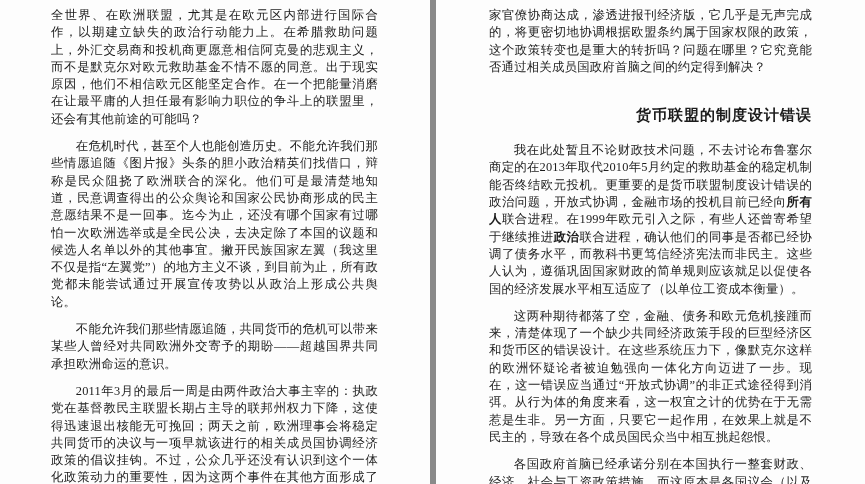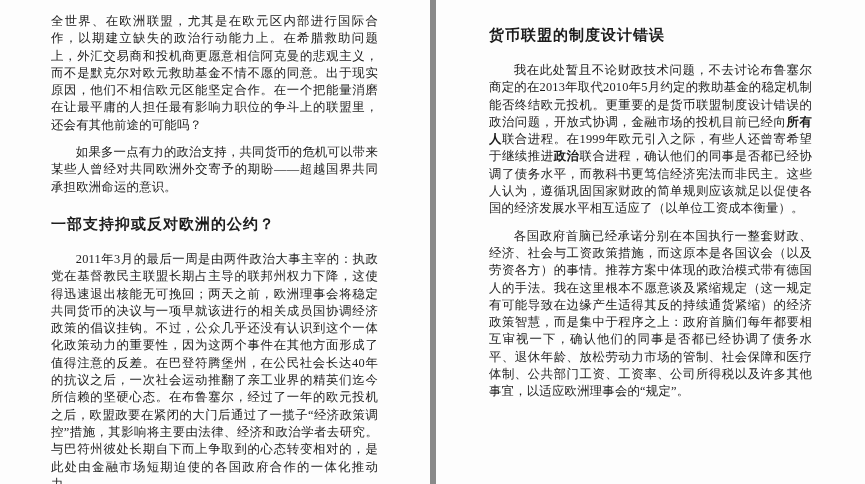--- a/index.html
+++ b/index.html
@@ -34,55 +34,57 @@
     left: 51px;
     width: 327px;
     padding-top: 7px;
   }
   .page.right {
     left: 489px;
     width: 323px;
     padding-top: 7px;
   }
   .para {
-    margin: 6px 0 10px 0;
+    margin: 0 0 10px 0;
     font-size: 12.4px;
     line-height: 17.3px;
     text-align: justify;
     letter-spacing: 0.2px;
   }
   .para.indent {
     text-indent: 2em;
   }
   .para b {
     font-weight: bold;
   }
   .section-heading {
     font-size: 15px;
     font-weight: bold;
-    text-align: left;
-    margin: 19px 0 17px 0;
+    text-align: right;
+    margin: 30px 0 17px 0;
     letter-spacing: 1px;
   }
 </style>
 </head>
 <body>
 
 <div class="spread">
 
   <div class="page left">
     <p class="para">全世界、在欧洲联盟，尤其是在欧元区内部进行国际合作，以期建立缺失的政治行动能力上。在希腊救助问题上，外汇交易商和投机商更愿意相信阿克曼的悲观主义，而不是默克尔对欧元救助基金不情不愿的同意。出于现实原因，他们不相信欧元区能坚定合作。在一个把能量消磨在让最平庸的人担任最有影响力职位的争斗上的联盟里，还会有其他前途的可能吗？</p>
-    <p class="para indent">如果多一点有力的政治支持，共同货币的危机可以带来某些人曾经对共同欧洲外交寄予的期盼——超越国界共同承担欧洲命运的意识。</p>
-    <h2 class="section-heading">一部支持抑或反对欧洲的公约？</h2>
+    <p class="para indent">在危机时代，甚至个人也能创造历史。不能允许我们那些情愿追随《图片报》头条的胆小政治精英们找借口，辩称是民众阻挠了欧洲联合的深化。他们可是最清楚地知道，民意调查得出的公众舆论和国家公民协商形成的民主意愿结果不是一回事。迄今为止，还没有哪个国家有过哪怕一次欧洲选举或是全民公决，去决定除了本国的议题和候选人名单以外的其他事宜。撇开民族国家左翼（我这里不仅是指“左翼党”）的地方主义不谈，到目前为止，所有政党都未能尝试通过开展宣传攻势以从政治上形成公共舆论。</p>
+    <p class="para indent">不能允许我们那些情愿追随，共同货币的危机可以带来某些人曾经对共同欧洲外交寄予的期盼——超越国界共同承担欧洲命运的意识。</p>
     <p class="para indent">2011年3月的最后一周是由两件政治大事主宰的：执政党在基督教民主联盟长期占主导的联邦州权力下降，这使得迅速退出核能无可挽回；两天之前，欧洲理事会将稳定共同货币的决议与一项早就该进行的相关成员国协调经济政策的倡议挂钩。不过，公众几乎还没有认识到这个一体化政策动力的重要性，因为这两个事件在其他方面形成了值得注意的反差。在巴登符腾堡州，在公民社会长达40年的抗议之后，一次社会运动推翻了亲工业界的精英们迄今所信赖的坚硬心态。在布鲁塞尔，经过了一年的欧元投机之后，欧盟政要在紧闭的大门后通过了一揽子“经济政策调控”措施，其影响将主要由法律、经济和政治学者去研究。与巴符州彼处长期自下而上争取到的心态转变相对的，是此处由金融市场短期迫使的各国政府合作的一体化推动力。</p>
 
   </div>
 
   <div class="gutter"></div>
 
   <div class="page right">
+    <p class="para">家官僚协商达成，渗透进报刊经济版，它几乎是无声完成的，将更密切地协调根据欧盟条约属于国家权限的政策，这个政策转变也是重大的转折吗？问题在哪里？它究竟能否通过相关成员国政府首脑之间的约定得到解决？</p>
     <h2 class="section-heading">货币联盟的制度设计错误</h2>
     <p class="para indent"><span>我在此处暂且不论财政技术问题，不去讨论布鲁塞尔商定的在2013年取代2010年5月约定的救助基金的稳定机制能否终结欧元投机。更重要的是货币联盟制度设计错误的政治问题，开放式协调，金融市场的投机目前已经向</span><b>所有人</b><span>联合进程。在1999年欧元引入之际，有些人还曾寄希望于继续推进</span><b>政治</b><span>联合进程，确认他们的同事是否都已经协调了债务水平，而教科书更笃信经济宪法而非民主。这些人认为，遵循巩固国家财政的简单规则应该就足以促使各国的经济发展水平相互适应了（以单位工资成本衡量）。</span></p>
+    <p class="para indent">这两种期待都落了空，金融、债务和欧元危机接踵而来，清楚体现了一个缺少共同经济政策手段的巨型经济区和货币区的错误设计。在这些系统压力下，像默克尔这样的欧洲怀疑论者被迫勉强向一体化方向迈进了一步。现在，这一错误应当通过“开放式协调”的非正式途径得到消弭。从行为体的角度来看，这一权宜之计的优势在于无需惹是生非。另一方面，只要它一起作用，在效果上就是不民主的，导致在各个成员国民众当中相互挑起怨恨。</p>
     <p class="para indent">各国政府首脑已经承诺分别在本国执行一整套财政、经济、社会与工资政策措施，而这原本是各国议会（以及劳资各方）的事情。推荐方案中体现的政治模式带有德国人的手法。我在这里根本不愿意谈及紧缩规定（这一规定有可能导致在边缘产生适得其反的持续通货紧缩）的经济政策智慧，而是集中于程序之上：政府首脑们每年都要相互审视一下，确认他们的同事是否都已经协调了债务水平、退休年龄、放松劳动力市场的管制、社会保障和医疗体制、公共部门工资、工资率、公司所得税以及许多其他事宜，以适应欧洲理事会的“规定”。</p>
 
   </div>
 
 </div>
 
 </body></html>

